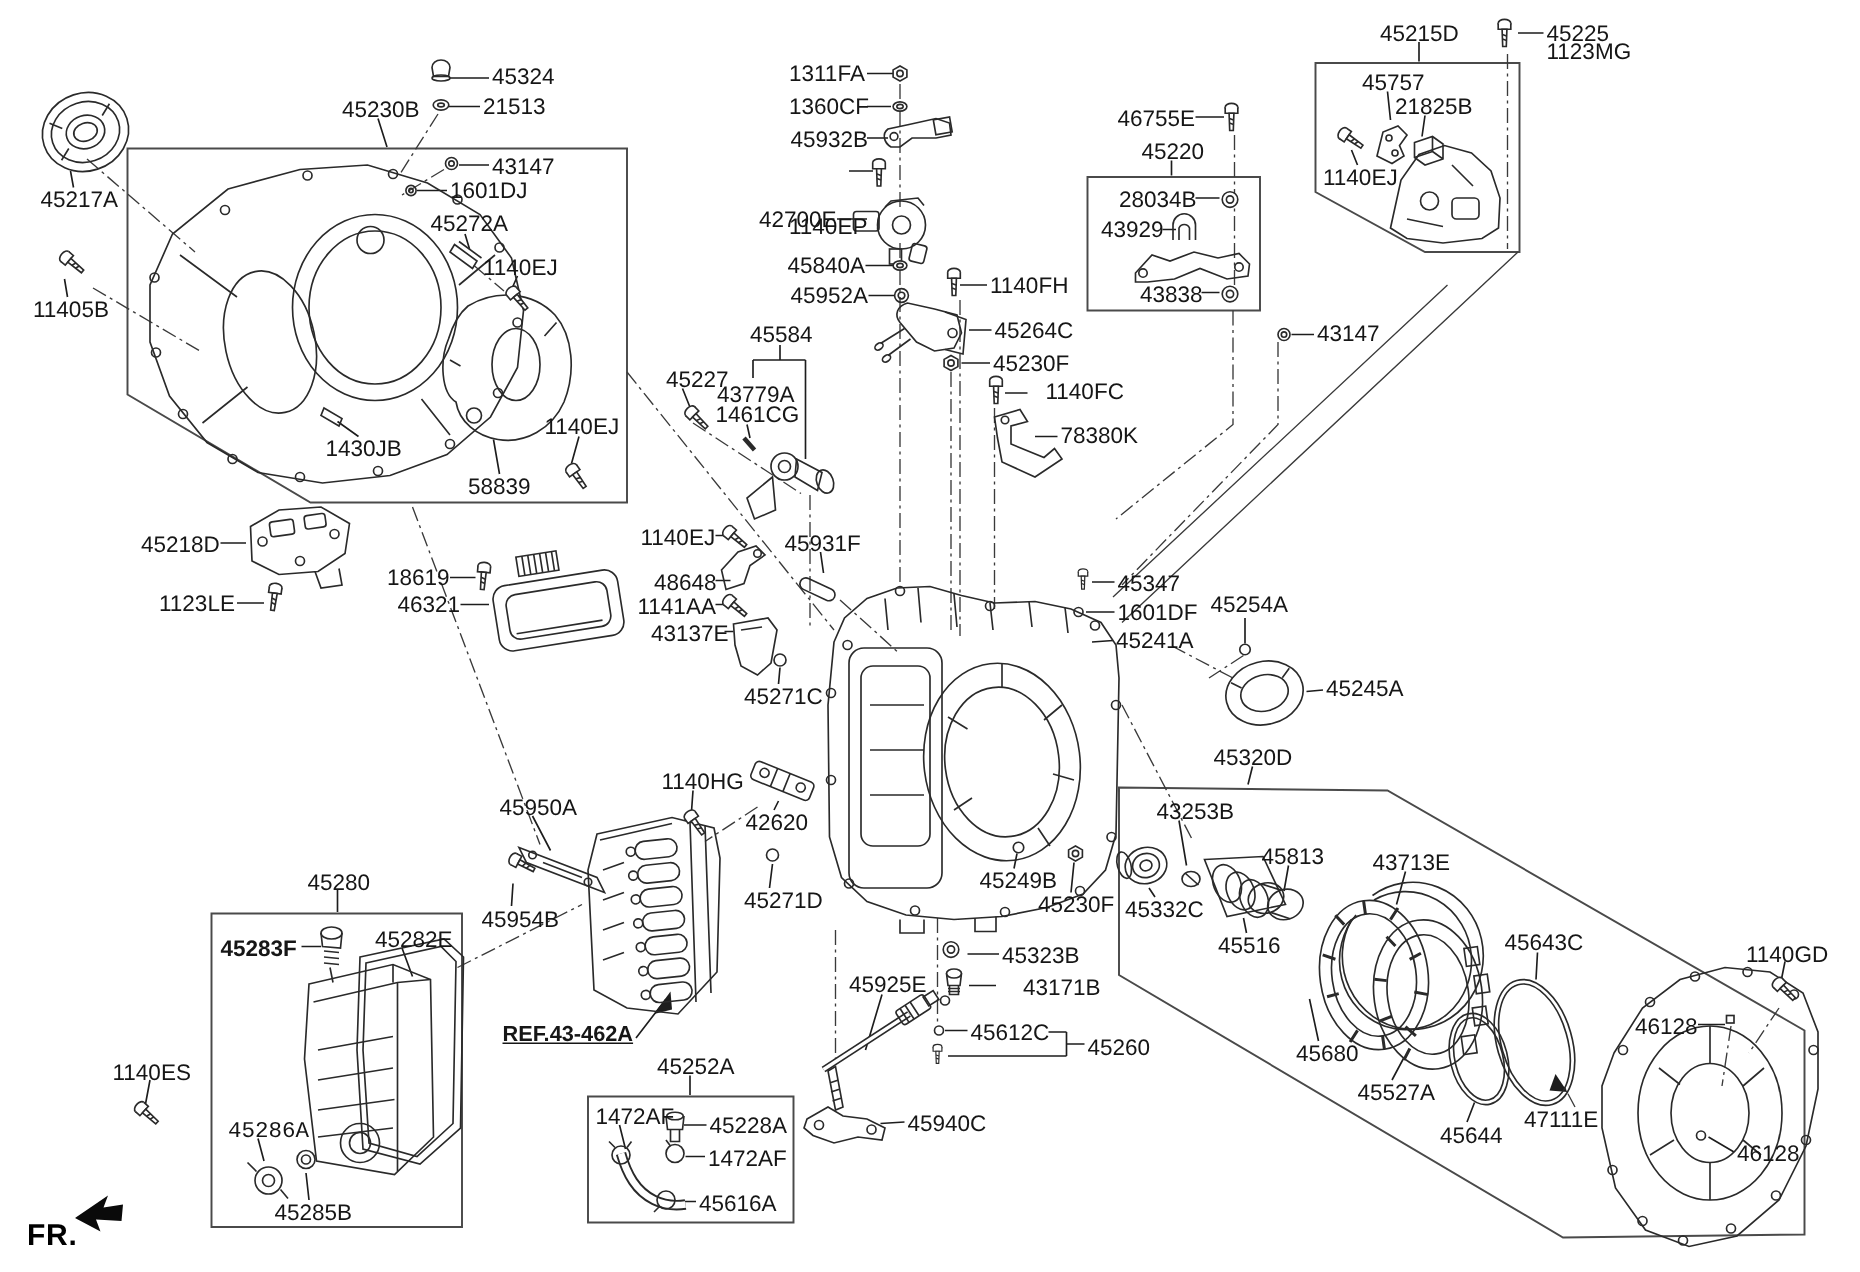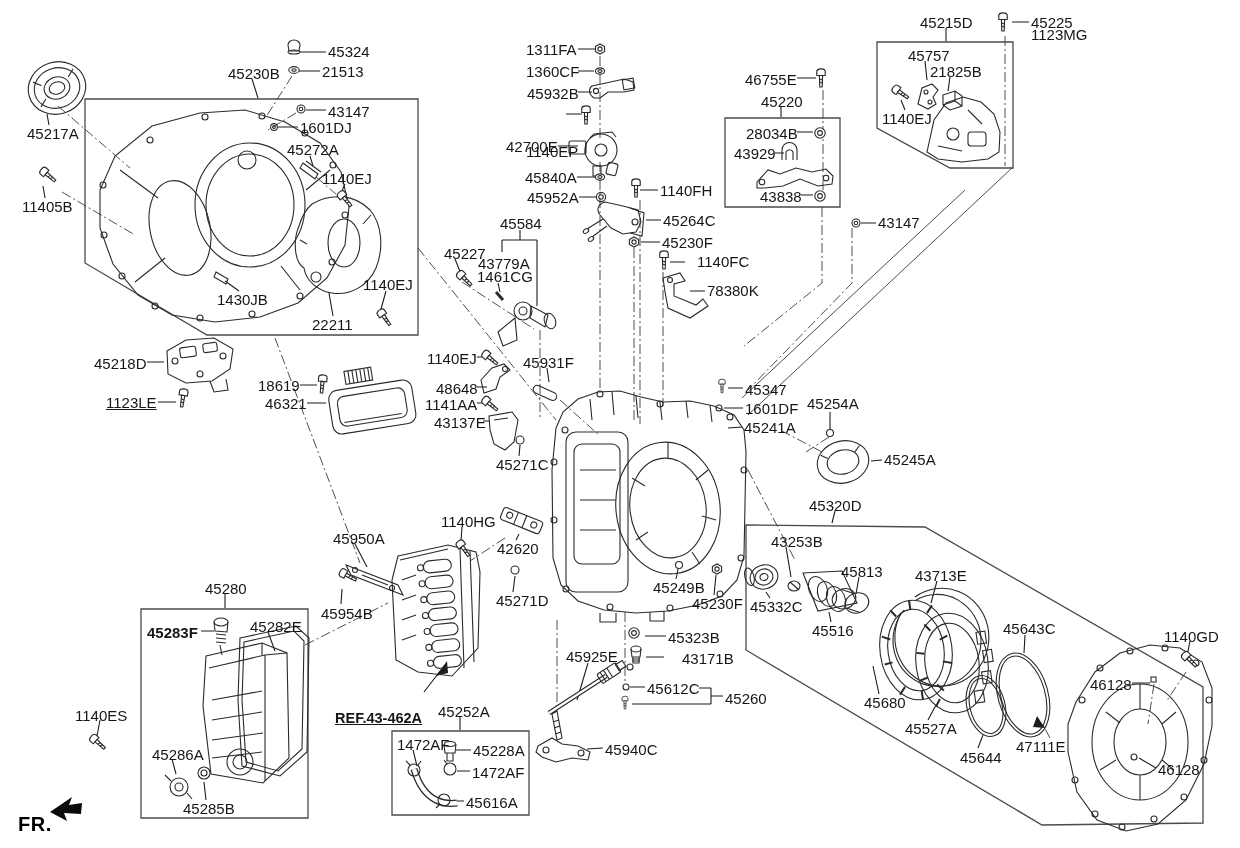--- a/index.html
+++ b/index.html
@@ -499,21 +499,21 @@
       <div class="lbl" style="left: 322px; top: 64px;">21513</div>
       <div class="lbl" style="left: 228px; top: 66px;">45230B</div>
       <div class="lbl" style="left: 328px; top: 104px;">43147</div>
       <div class="lbl" style="left: 300px; top: 120px;">1601DJ</div>
       <div class="lbl" style="left: 287px; top: 142px;">45272A</div>
       <div class="lbl" style="left: 322px; top: 171px;">1140EJ</div>
       <div class="lbl" style="left: 27px; top: 126px;">45217A</div>
       <div class="lbl" style="left: 22px; top: 199px;">11405B</div>
       <div class="lbl" style="left: 217px; top: 292px;">1430JB</div>
       <div class="lbl" style="left: 363px; top: 277px;">1140EJ</div>
-      <div class="lbl" style="left: 312px; top: 317px;">22211</div>
+      <div class="lbl" style="left: 312px; top: 317px;">58839</div>
       <div class="lbl" style="left: 526px; top: 42px;">1311FA</div>
       <div class="lbl" style="left: 526px; top: 64px;">1360CF</div>
       <div class="lbl" style="left: 527px; top: 86px;">45932B</div>
       <div class="lbl" style="left: 526px; top: 108px; margin-top: 36px;">1140EP</div>
       <div class="lbl" style="left: 506px; top: 139px;">42700E</div>
       <div class="lbl" style="left: 525px; top: 170px;">45840A</div>
       <div class="lbl" style="left: 527px; top: 190px;">45952A</div>
       <div class="lbl" style="left: 660px; top: 183px;">1140FH</div>
       <div class="lbl" style="left: 663px; top: 213px;">45264C</div>
       <div class="lbl" style="left: 662px; top: 235px;">45230F</div>
@@ -529,21 +529,21 @@
       <div class="lbl" style="left: 734px; top: 146px;">43929</div>
       <div class="lbl" style="left: 760px; top: 189px;">43838</div>
       <div class="lbl" style="left: 920px; top: 15px;">45215D</div>
       <div class="lbl" style="left: 1031px; top: 15px;">45225</div>
       <div class="lbl" style="left: 1031px; top: 27px;">1123MG</div>
       <div class="lbl" style="left: 908px; top: 48px;">45757</div>
       <div class="lbl" style="left: 930px; top: 64px;">21825B</div>
       <div class="lbl" style="left: 882px; top: 111px;">1140EJ</div>
       <div class="lbl" style="left: 878px; top: 215px;">43147</div>
       <div class="lbl" style="left: 94px; top: 356px;">45218D</div>
-      <div class="lbl" style="left: 106px; top: 395px; text-decoration: underline;">1123LE</div>
+      <div class="lbl" style="left: 106px; top: 395px;">1123LE</div>
       <div class="lbl" style="left: 258px; top: 378px;">18619</div>
       <div class="lbl" style="left: 265px; top: 396px;">46321</div>
       <div class="lbl" style="left: 427px; top: 351px;">1140EJ</div>
       <div class="lbl" style="left: 523px; top: 355px;">45931F</div>
       <div class="lbl" style="left: 436px; top: 381px;">48648</div>
       <div class="lbl" style="left: 425px; top: 397px;">1141AA</div>
       <div class="lbl" style="left: 434px; top: 415px;">43137E</div>
       <div class="lbl" style="left: 496px; top: 457px;">45271C</div>
       <div class="lbl" style="left: 745px; top: 382px;">45347</div>
       <div class="lbl" style="left: 745px; top: 401px;">1601DF</div>
@@ -557,31 +557,31 @@
       <div class="lbl" style="left: 321px; top: 606px;">45954B</div>
       <div class="lbl" style="left: 496px; top: 593px;">45271D</div>
       <div class="lbl" style="left: 653px; top: 580px;">45249B</div>
       <div class="lbl" style="left: 692px; top: 596px;">45230F</div>
       <div class="lbl" style="left: 668px; top: 630px;">45323B</div>
       <div class="lbl" style="left: 666px; top: 651px; margin-left: 16px;">43171B</div>
       <div class="lbl" style="left: 566px; top: 649px;">45925E</div>
       <div class="lbl" style="left: 647px; top: 681px;">45612C</div>
       <div class="lbl" style="left: 725px; top: 691px;">45260</div>
       <div class="lbl" style="left: 605px; top: 742px;">45940C</div>
-      <div class="lbl ref" style="left: 335px; top: 683px; margin-top: 28px;">REF.43-462A</div>
+      <div class="lbl ref" style="left: 335px; top: 683px;">REF.43-462A</div>
       <div class="lbl" style="left: 438px; top: 704px;">45252A</div>
       <div class="lbl" style="left: 397px; top: 737px;">1472AF</div>
       <div class="lbl" style="left: 473px; top: 743px;">45228A</div>
       <div class="lbl" style="left: 472px; top: 765px;">1472AF</div>
       <div class="lbl" style="left: 466px; top: 795px;">45616A</div>
       <div class="lbl" style="left: 205px; top: 581px;">45280</div>
       <div class="lbl" style="left: 147px; top: 625px; font-weight: bold;">45283F</div>
       <div class="lbl" style="left: 250px; top: 619px;">45282E</div>
       <div class="lbl" style="left: 75px; top: 708px;">1140ES</div>
-      <div class="lbl" style="left: 152px; top: 747px;">45286A</div>
+      <div class="lbl" style="left: 152px; top: 747px; font-family: Liberation Mono, monospace;">45286A</div>
       <div class="lbl" style="left: 183px; top: 801px;">45285B</div>
       <div class="lbl" style="left: 771px; top: 534px;">43253B</div>
       <div class="lbl" style="left: 750px; top: 599px;">45332C</div>
       <div class="lbl" style="left: 812px; top: 623px;">45516</div>
       <div class="lbl" style="left: 841px; top: 564px;">45813</div>
       <div class="lbl" style="left: 915px; top: 568px;">43713E</div>
       <div class="lbl" style="left: 1003px; top: 621px;">45643C</div>
       <div class="lbl" style="left: 864px; top: 695px;">45680</div>
       <div class="lbl" style="left: 905px; top: 721px;">45527A</div>
       <div class="lbl" style="left: 960px; top: 750px;">45644</div>

